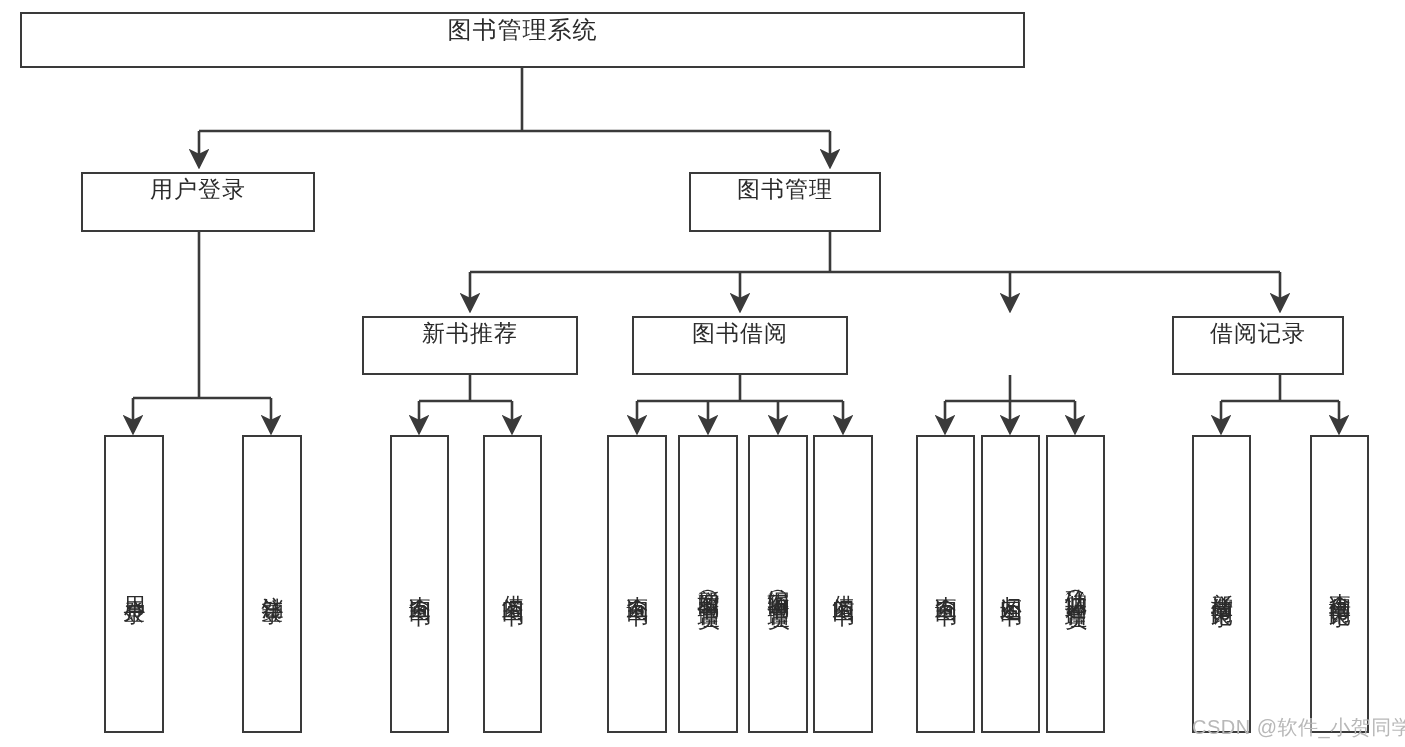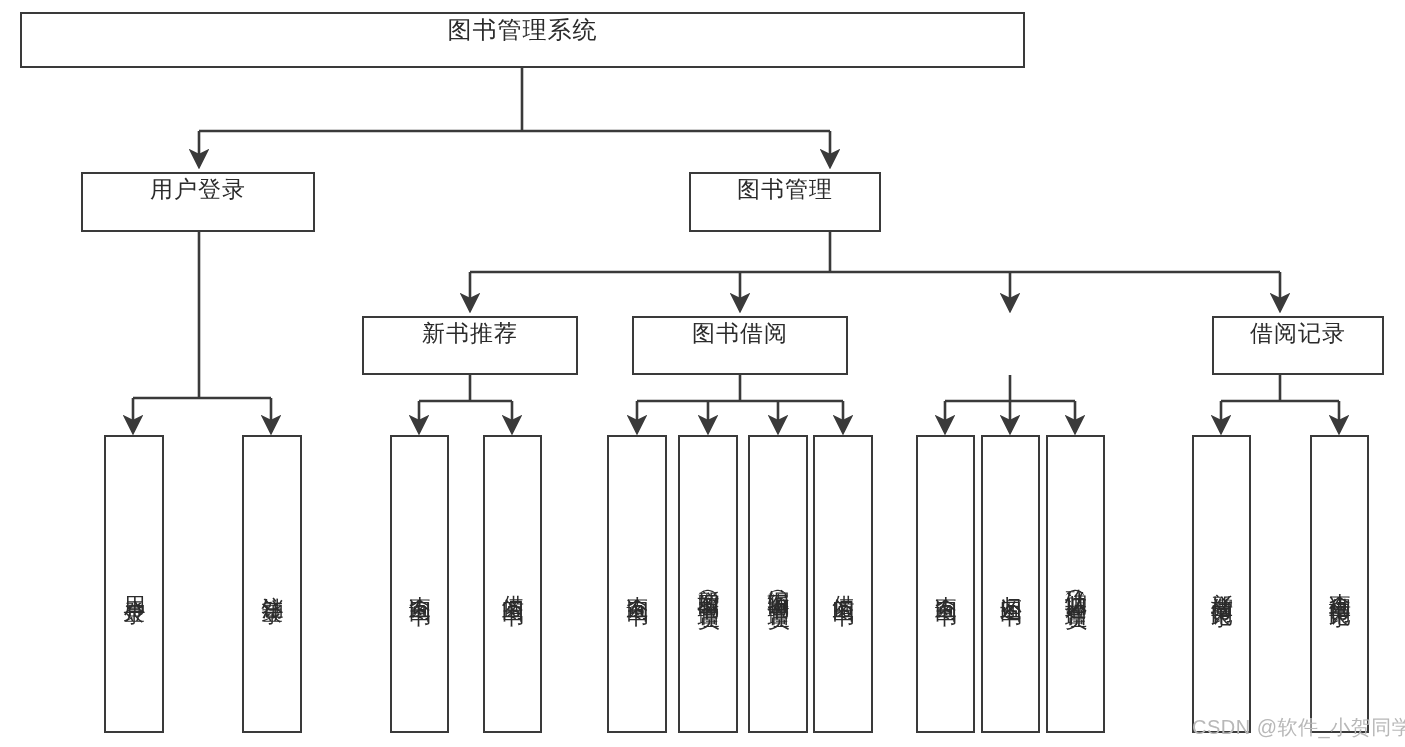--- a/index.html
+++ b/index.html
@@ -126,21 +126,21 @@
   <div class="node h" style="left:689px; top:172px; width:192px; height:60px;">
     <span class="htext">图书管理</span>
   </div>
 
   <div class="node h" style="left:632px; top:316px; width:216px; height:59px;">
     <span class="htext">图书借阅</span>
   </div>
   <div class="node h" style="left:362px; top:316px; width:216px; height:59px;">
     <span class="htext">新书推荐</span>
   </div>
-  <div class="node h" style="left:1172px; top:316px; width:172px; height:59px;margin-left:40px;">
+  <div class="node h" style="left:1172px; top:316px; width:172px; height:59px;">
     <span class="htext">借阅记录</span>
   </div>
 
   <div class="node v" style="left:104px; top:435px; width:60px; height:298px;">
     <span class="vtext">用户登录</span>
   </div>
   <div class="node v" style="left:242px; top:435px; width:60px; height:298px;">
     <span class="vtext">注销登录</span>
   </div>
 

